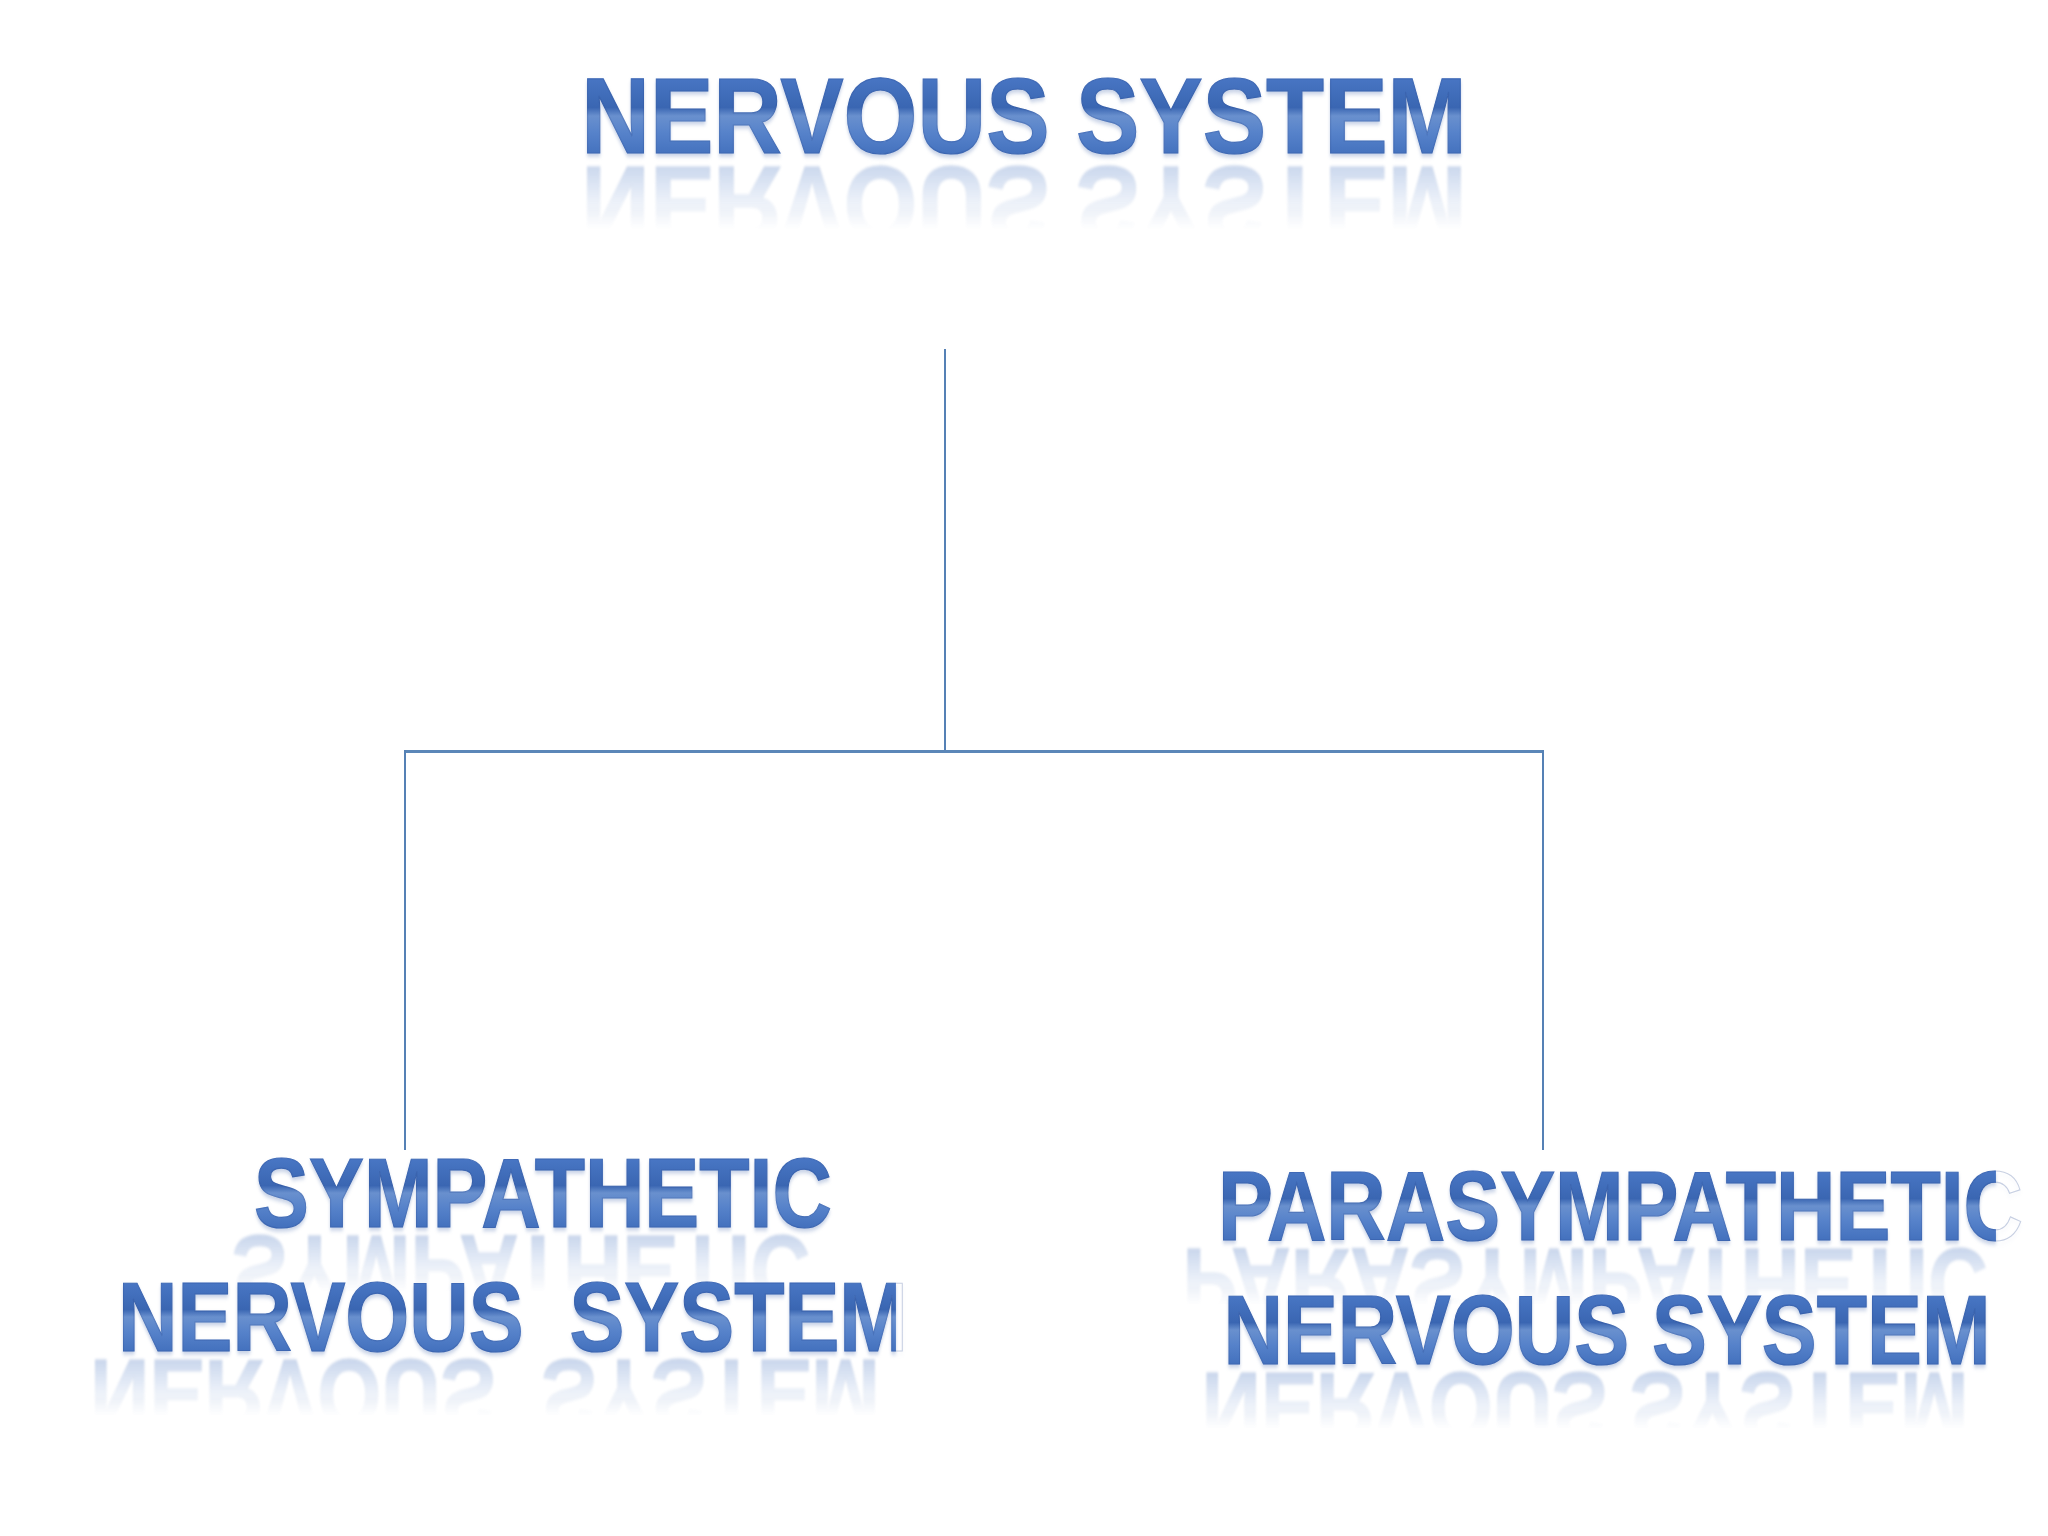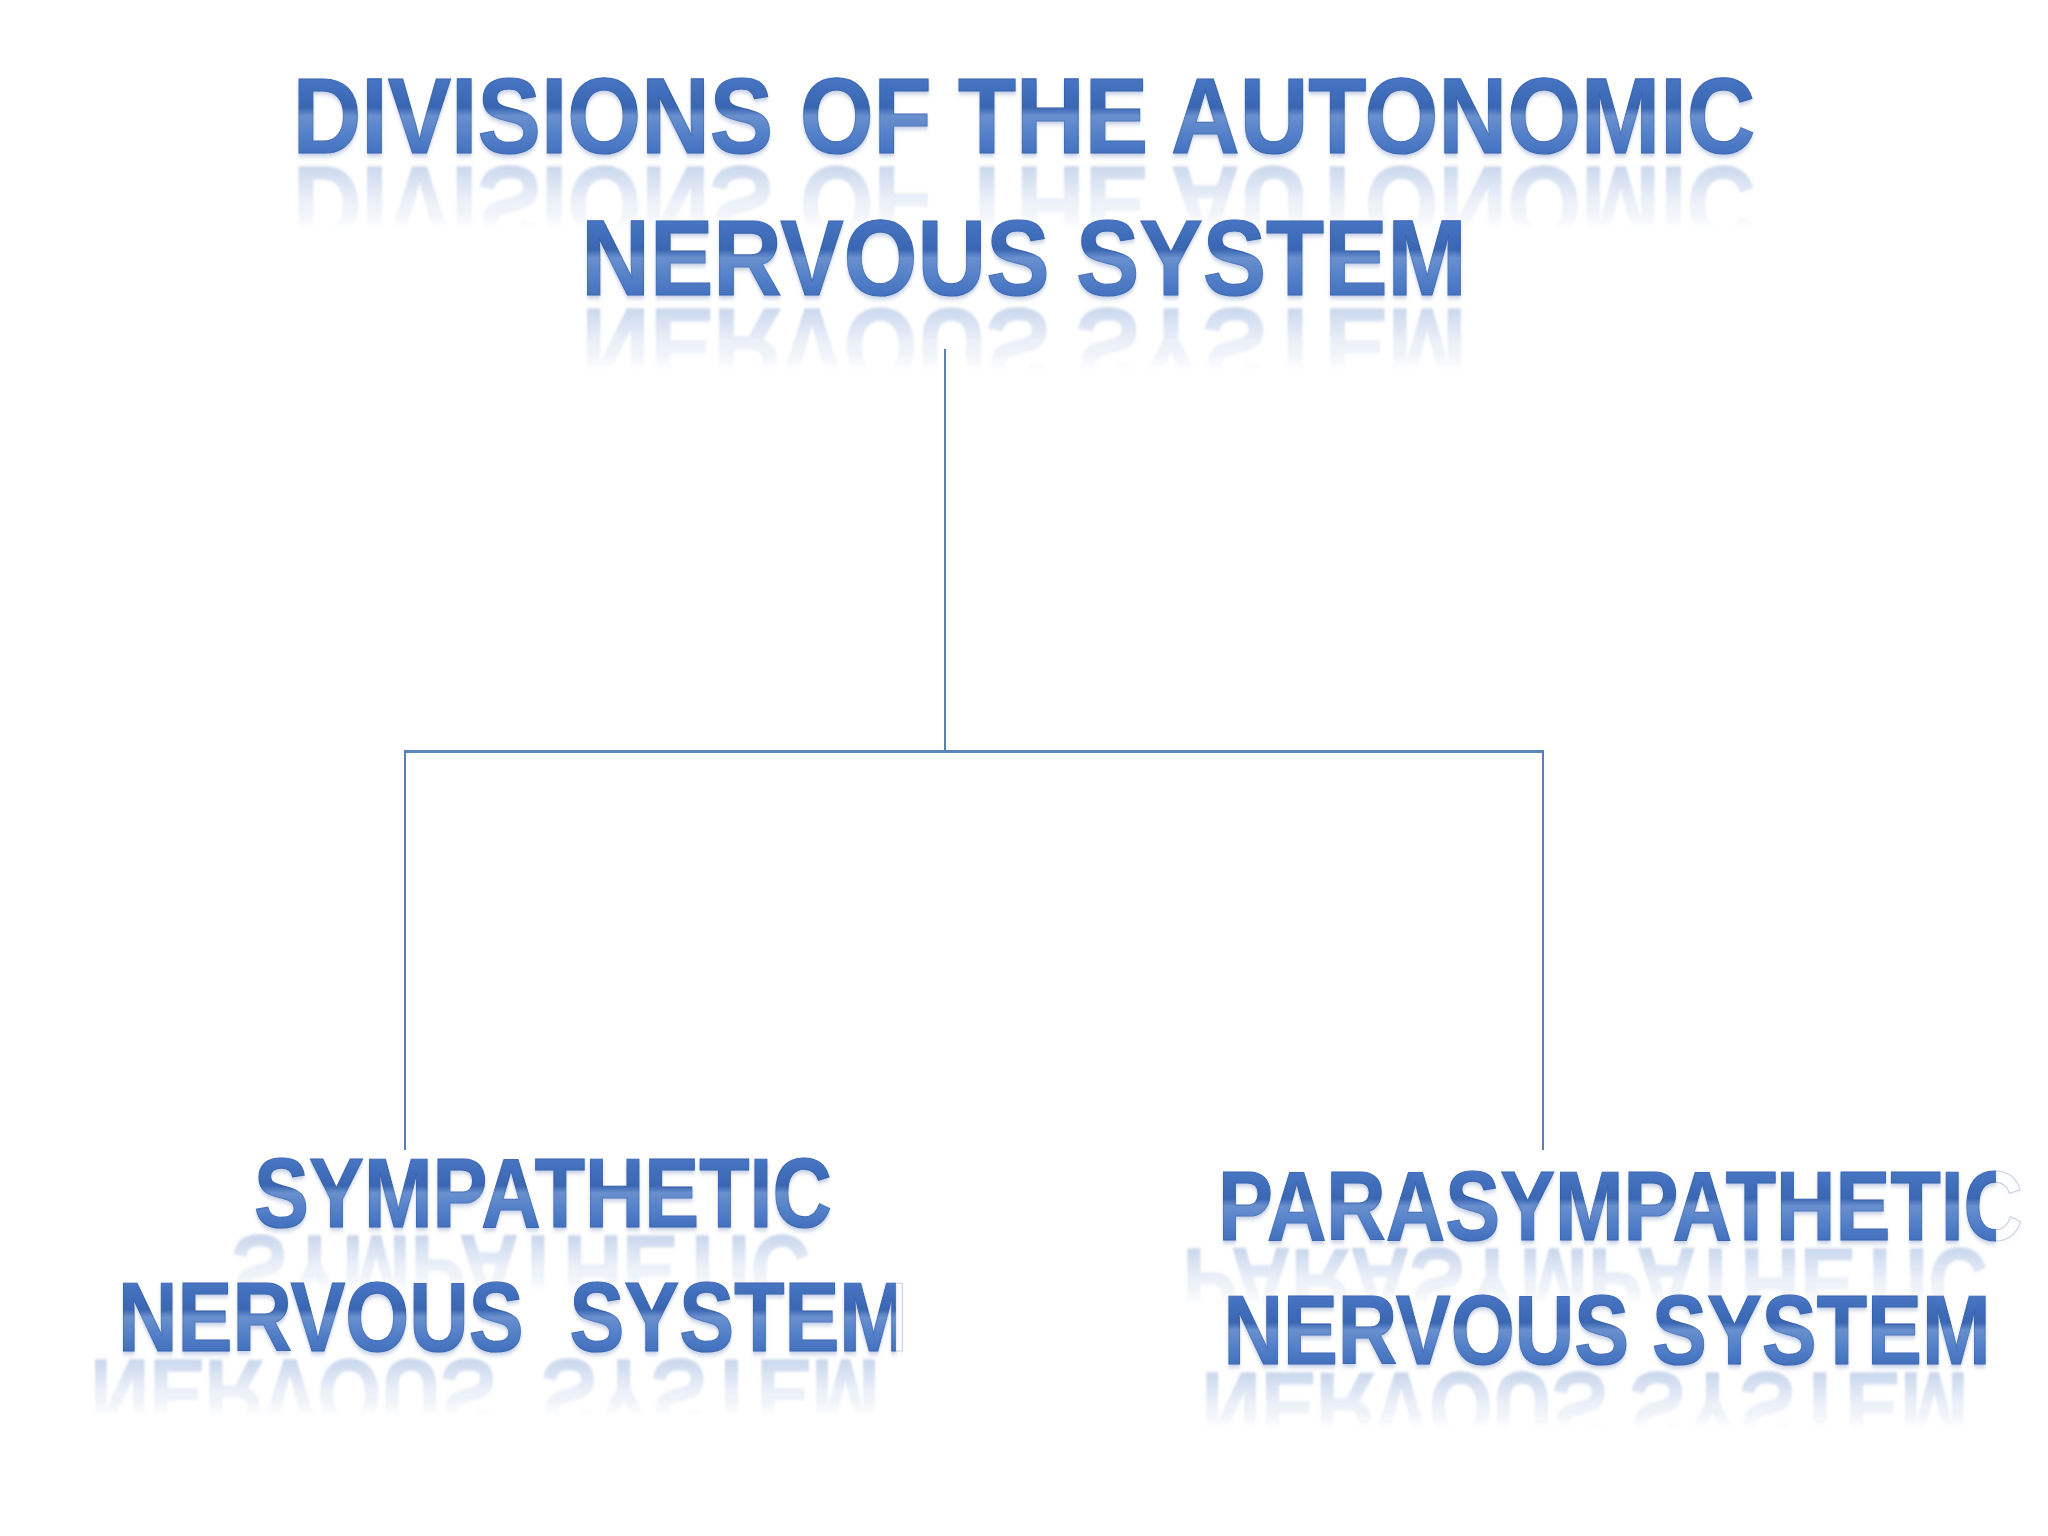--- a/index.html
+++ b/index.html
@@ -93,24 +93,20 @@
 
 <div class="slide">
 
   <div class="connector conn-stem"></div>
   <div class="connector conn-crossbar"></div>
   <div class="connector conn-left-drop"></div>
   <div class="connector conn-right-drop"></div>
 
   <div class="wa wa-title">
     <div class="wa-unit">
-      <div class="wa-text">DIVISIONS OF THE AUTONOMIC</div>
-      <div class="wa-text wa-refl">DIVISIONS OF THE AUTONOMIC</div>
-    </div>
-    <div class="wa-unit">
       <div class="wa-text">NERVOUS SYSTEM</div>
       <div class="wa-text wa-refl">NERVOUS SYSTEM</div>
     </div>
   </div>
 
   <div class="wa wa-node wa-node-left">
     <div class="wa-unit shift">
       <div class="wa-text">SYMPATHETIC</div>
       <div class="wa-text wa-refl">SYMPATHETIC</div>
     </div>

